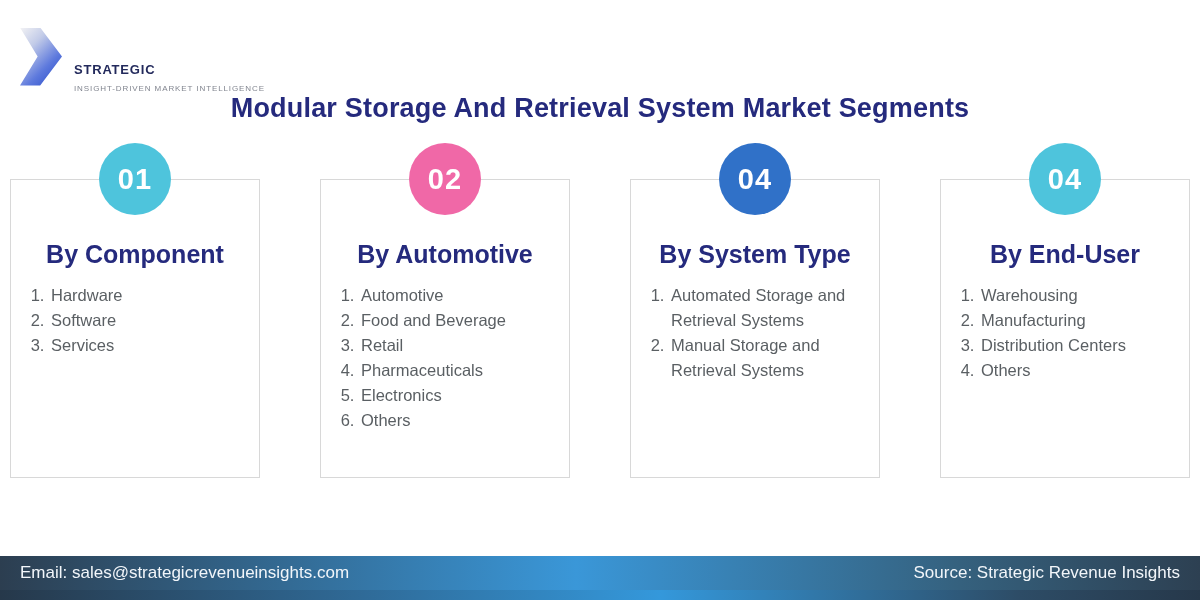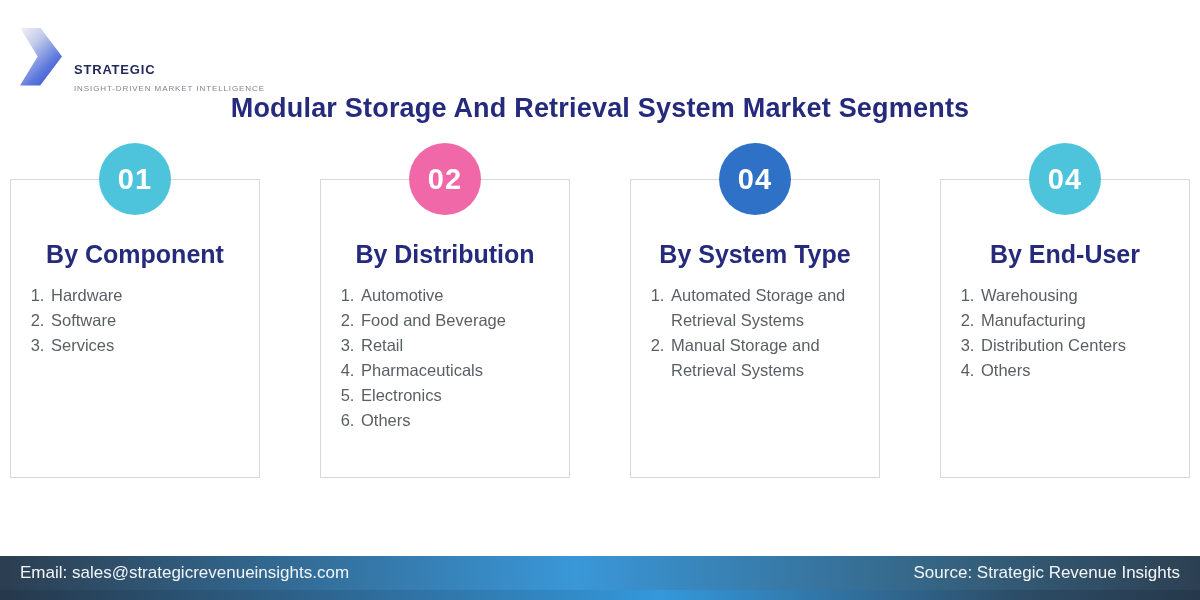--- a/index.html
+++ b/index.html
@@ -104,21 +104,21 @@
           <li>Hardware</li>
           <li>Software</li>
           <li>Services</li>
         </ol>
     </div>
   </div>
 
   <div class="segment">
     <div class="segment-circle" style="background: rgb(240, 104, 167);">02</div>
     <div class="segment-card">
-      <div class="segment-heading">By Distribution</div>
+      <div class="segment-heading">By Automotive</div>
       <ol class="segment-list">
           <li>Automotive</li>
           <li>Food and Beverage</li>
           <li>Retail</li>
           <li>Pharmaceuticals</li>
           <li>Electronics</li>
           <li>Others</li>
         </ol>
     </div>
   </div>

